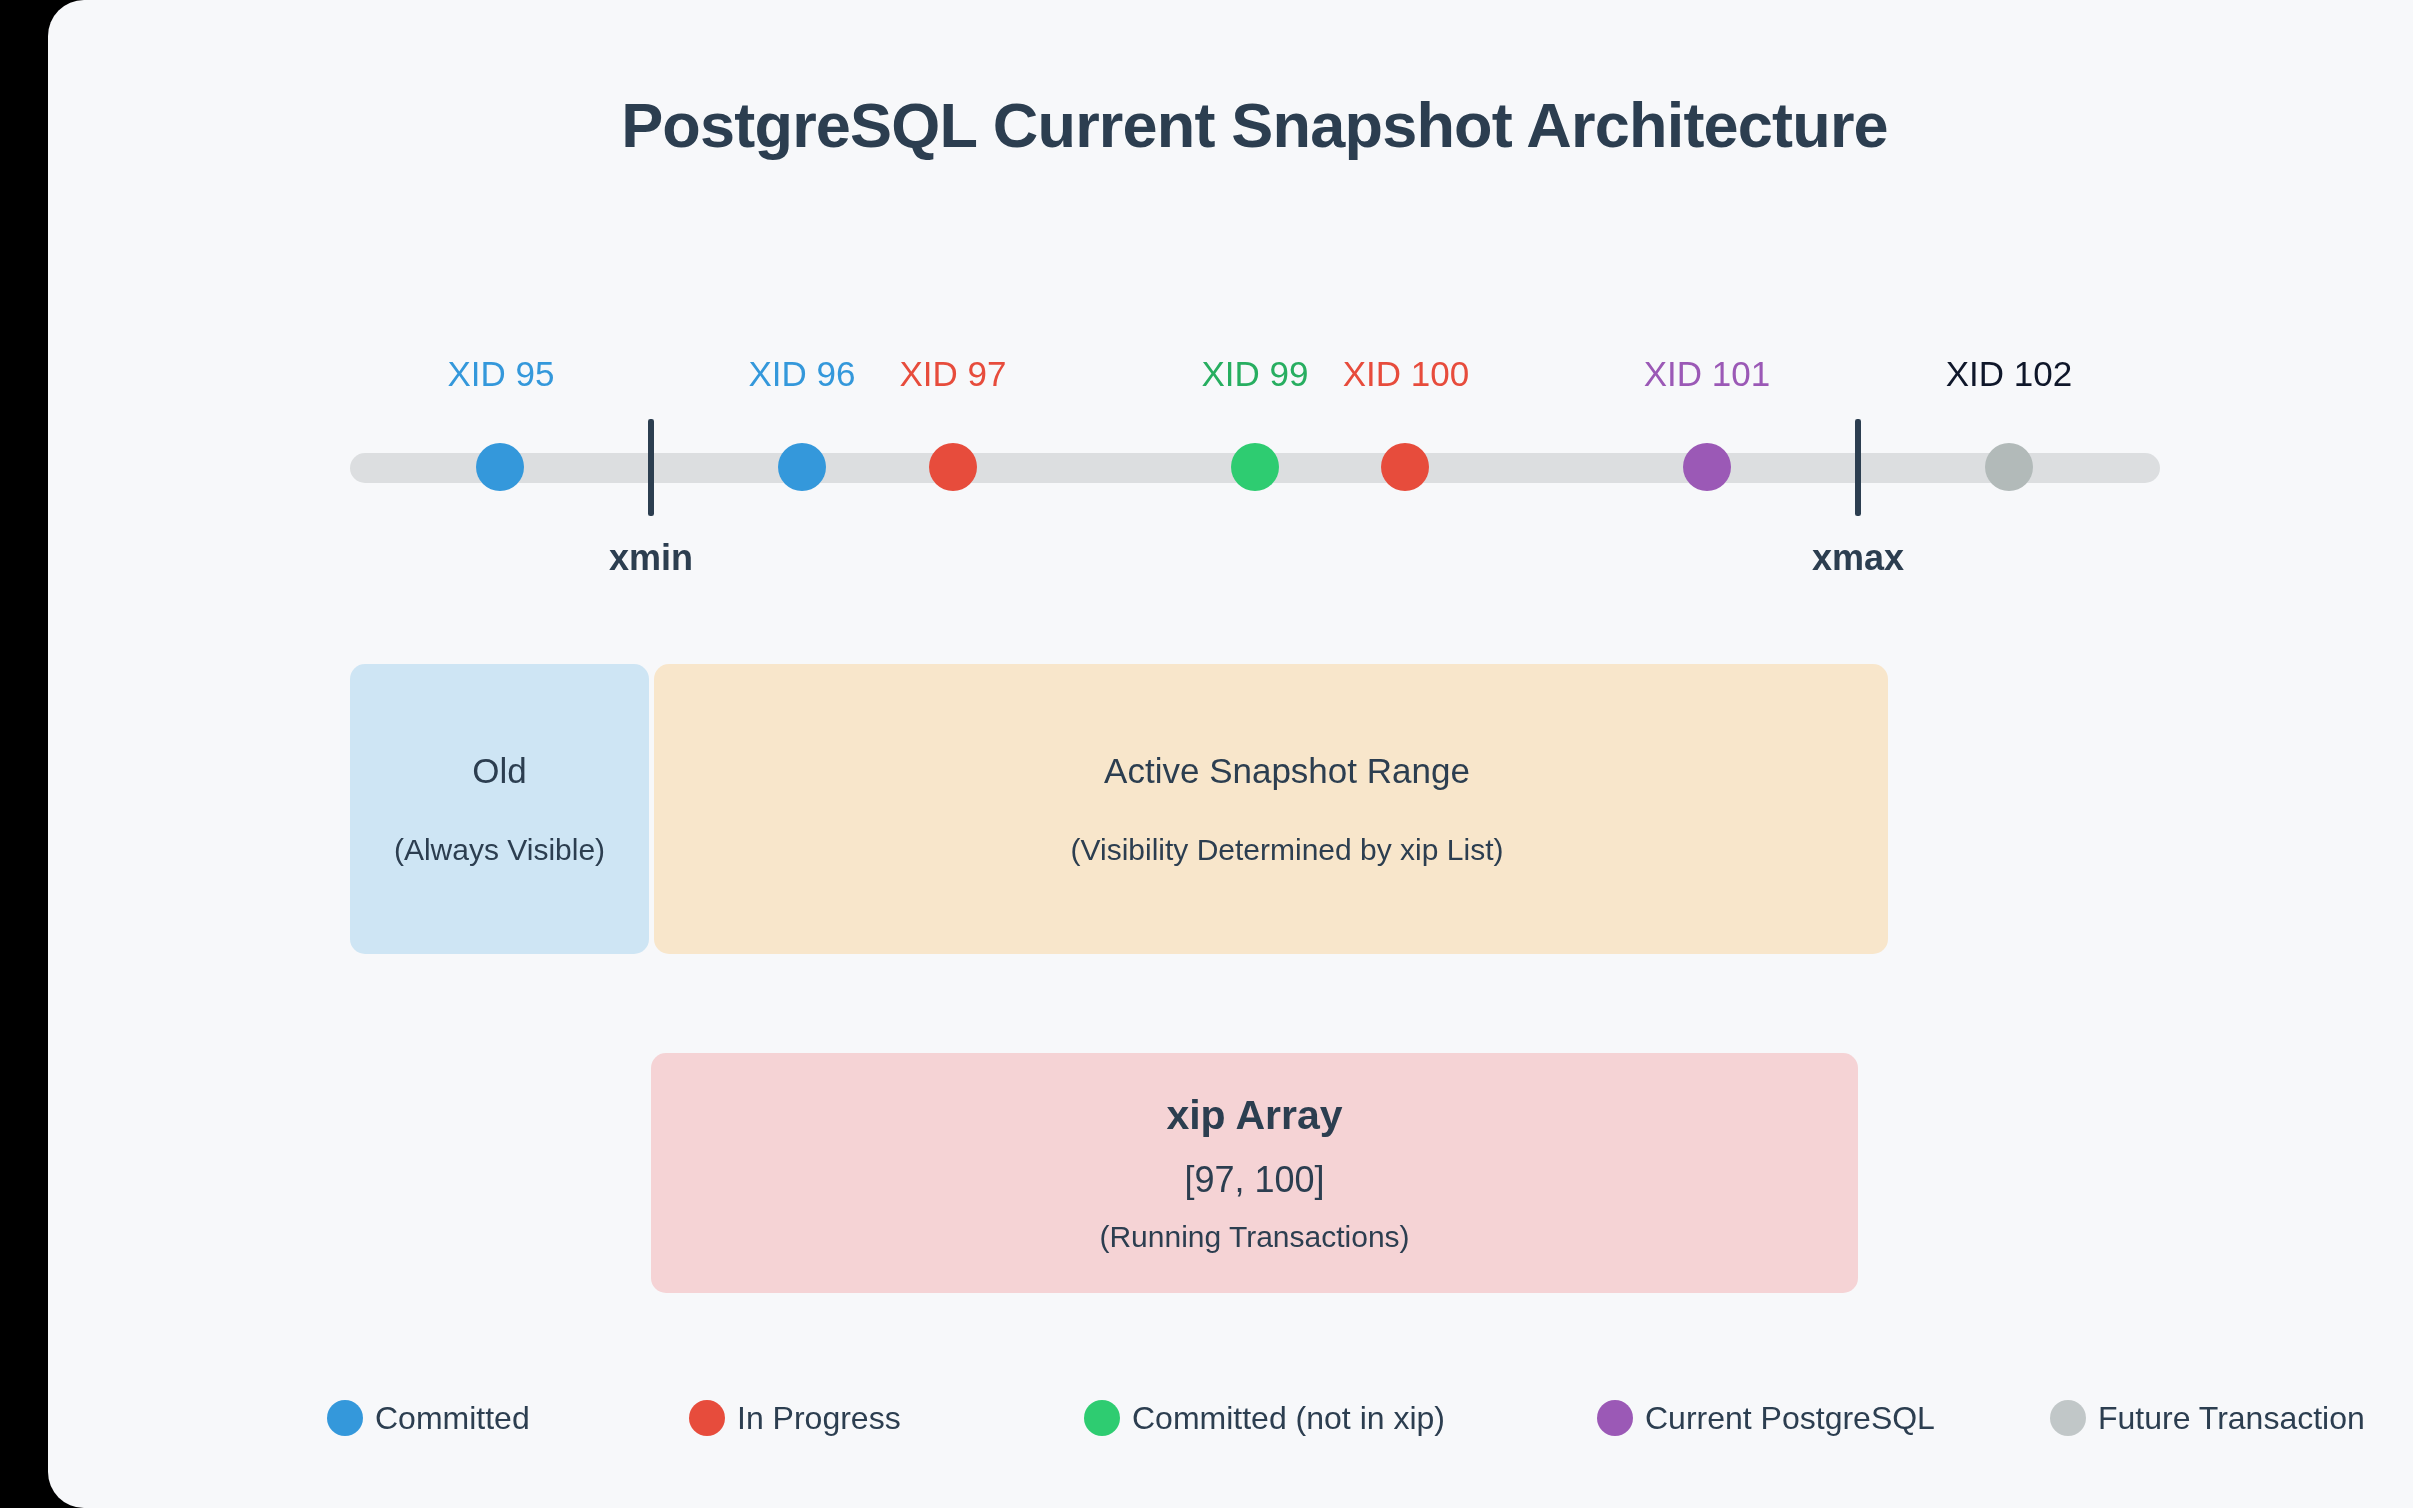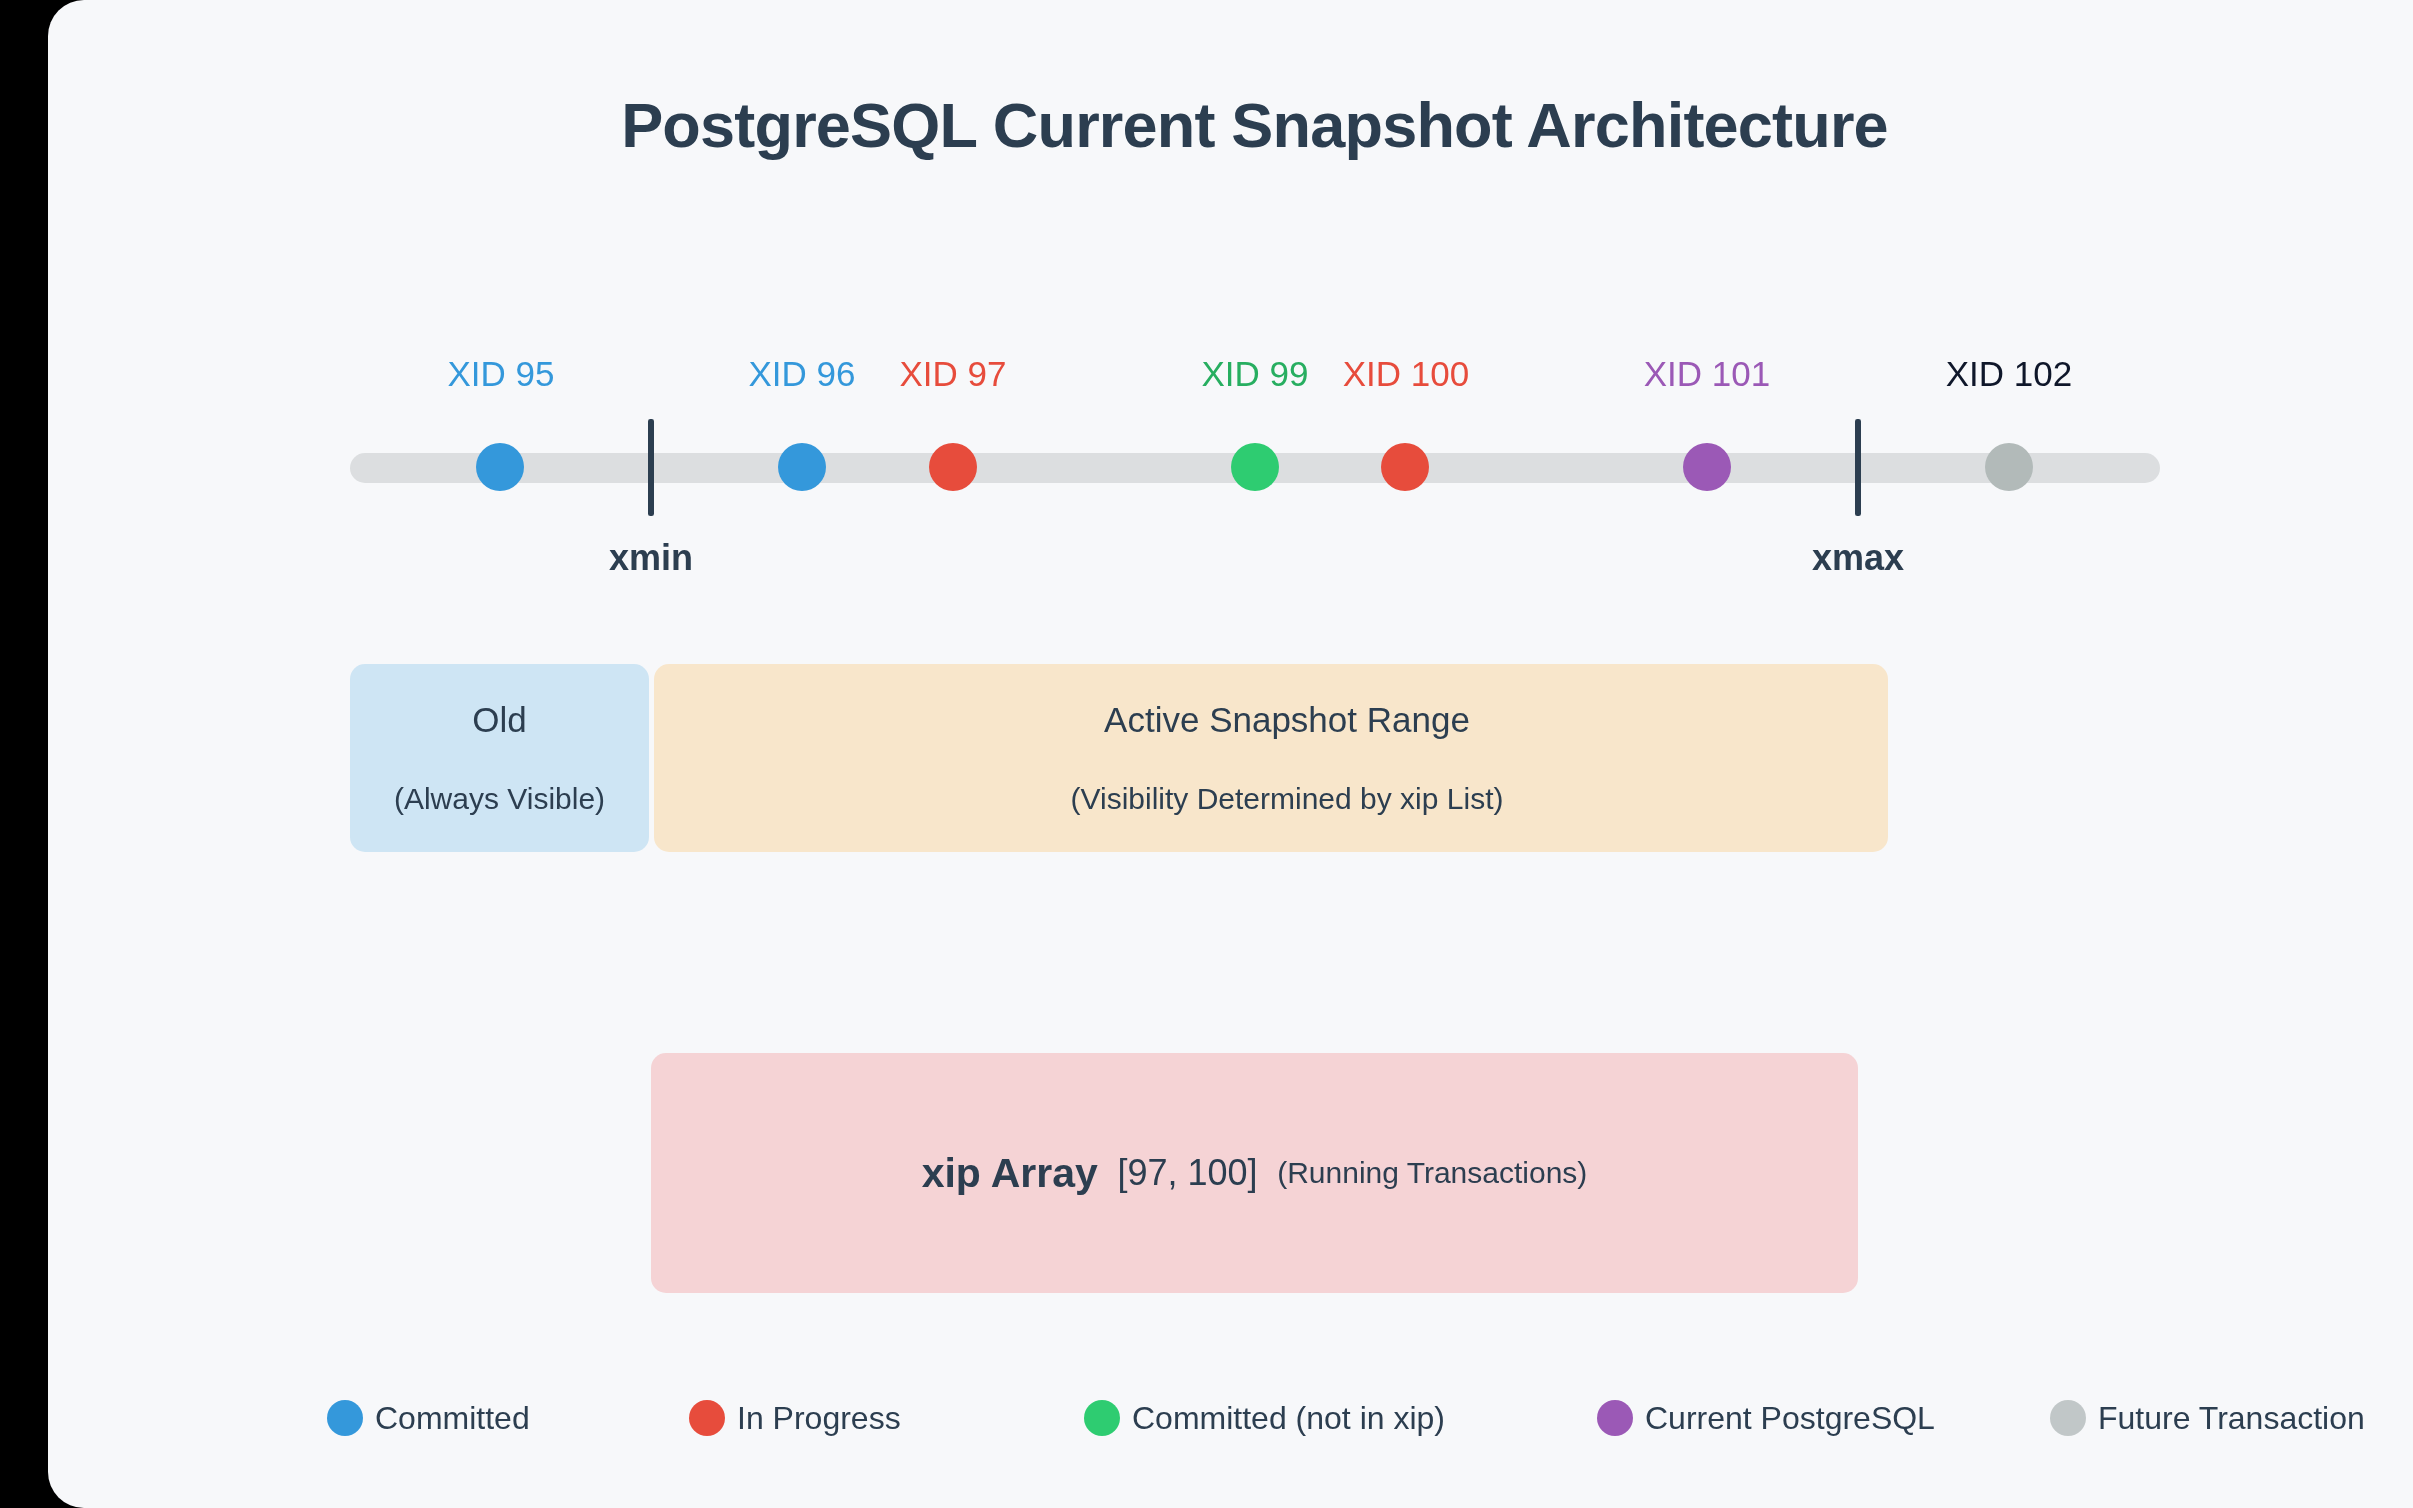--- a/index.html
+++ b/index.html
@@ -16,29 +16,29 @@
 
   
   .c-committed{background:#3498db;} .t-committed{color:#3498db;}
   .c-inprogress{background:#e74c3c;} .t-inprogress{color:#e74c3c;}
   .c-cnix{background:#2ecc71;} .t-cnix{color:#27ae60;}
   .c-current{background:#9b59b6;} .t-current{color:#9b59b6;}
   .c-future{background:#b2bab9;} .t-future{color:#0f172a;}
   .c-future-legend{background:#c1c7c8;} .t-future-legend{color:#96a1a6;}
 
   
-  .range-box{position:absolute;top:664px;height:188px;border-radius:15px;display:flex;flex-direction:column;align-items:center;justify-content:center;gap:42px;color:#2c3e50;text-align:center;}
+  .range-box{position:absolute;top:664px;height:290px;border-radius:15px;display:flex;flex-direction:column;align-items:center;justify-content:center;gap:42px;color:#2c3e50;text-align:center;}
   .range-box .r-title{font-size:35px;font-weight:500;}
   .range-box .r-sub{font-size:30px;font-weight:400;}
   .box-old{left:302px;width:299px;background:#cee5f4;}
   .box-active{left:606px;width:1202px;background:#f8e6cb;padding-left:32px;}
   .box-future{left:1812px;width:299px;background:#dfe3e5;}
 
   
-  .xip-box{position:absolute;left:603px;top:1053px;width:1207px;height:240px;border-radius:15px;background:#f5d3d5;display:flex;align-items:center;justify-content:center;gap:19.6px;color:#2c3e50;text-align:center;}
+  .xip-box{position:absolute;left:603px;top:1053px;width:1207px;height:240px;border-radius:15px;background:#f5d3d5;display:flex;flex-direction:column;align-items:center;justify-content:center;gap:19.6px;color:#2c3e50;text-align:center;}
   .xip-box .x-title{font-size:41px;font-weight:700;}
   .xip-box .x-value{font-size:36px;font-weight:500;}
   .xip-box .x-sub{font-size:30px;font-weight:400;}
 
   
   .legend-item{position:absolute;top:1400px;height:36px;display:flex;gap:12px;}
   .legend-dot{width:36px;height:36px;border-radius:50%;flex:0 0 auto;}
   .legend-label{font-size:32px;font-weight:500;color:#2c3e50;white-space:nowrap;}
 </style>
 </head>

